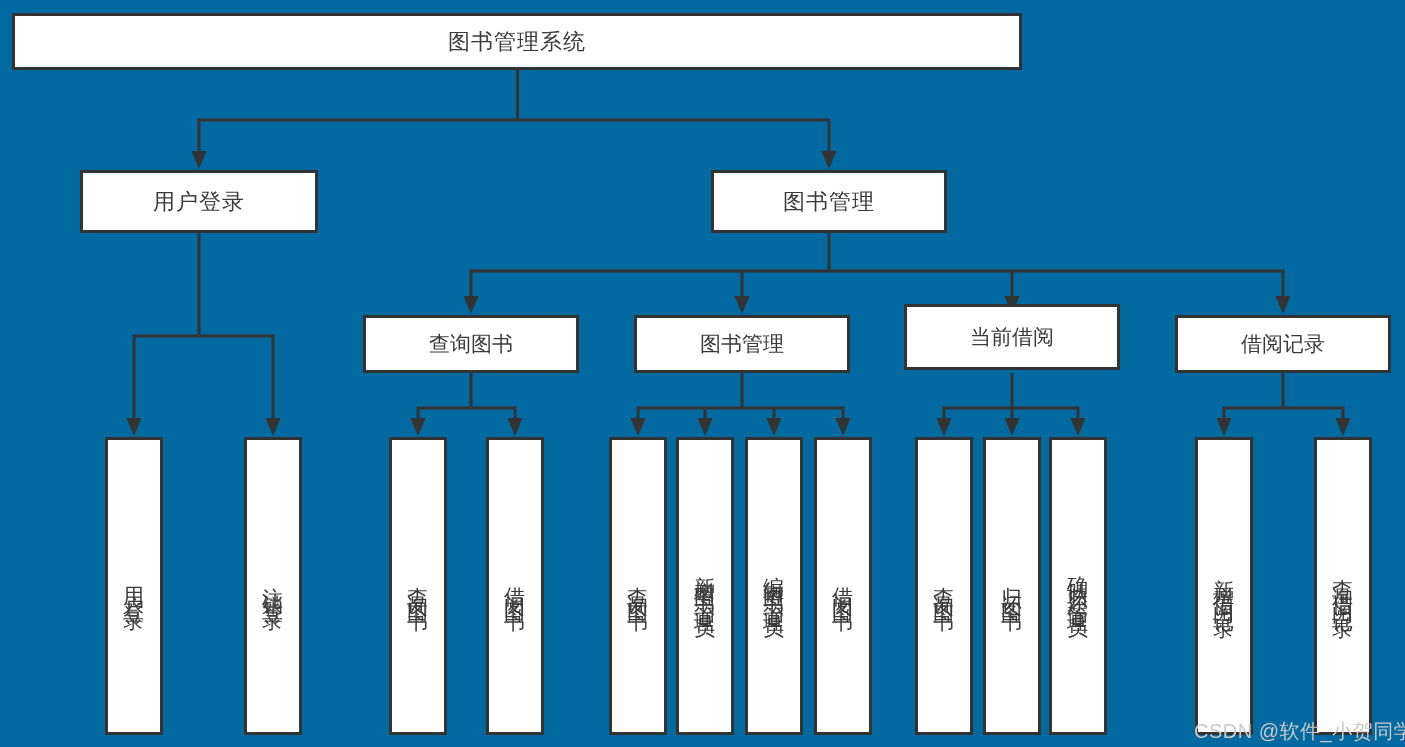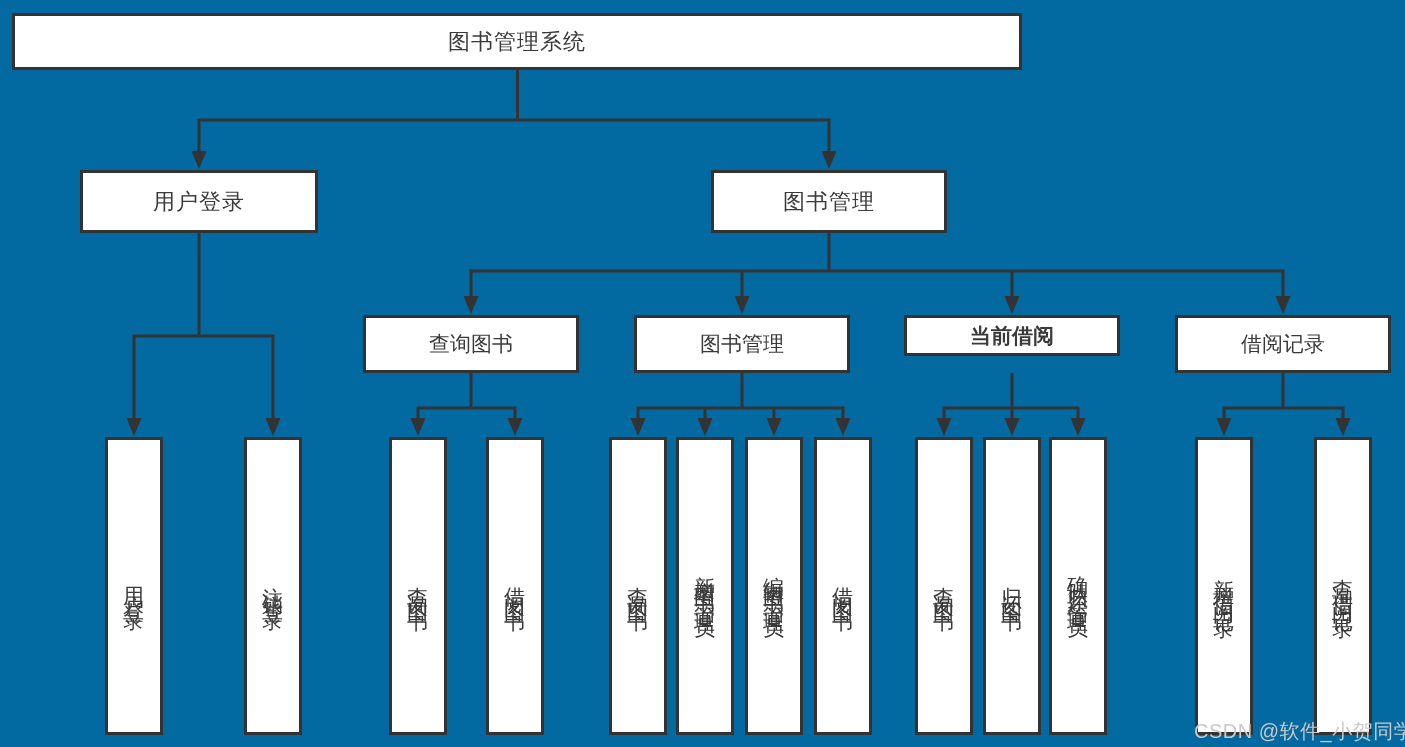--- a/index.html
+++ b/index.html
@@ -104,21 +104,21 @@
     </g>
   </svg>
 
   <div class="node h-label" style="left:12px; top:13px; width:1010px; height:57px;">图书管理系统</div>
 
   <div class="node h-label" style="left:80px; top:170px; width:238px; height:63px;">用户登录</div>
   <div class="node h-label" style="left:711px; top:170px; width:236px; height:63px;">图书管理</div>
 
   <div class="node lvl3" style="left:363px; top:315px; width:216px; height:58px;">查询图书</div>
   <div class="node lvl3" style="left:634px; top:315px; width:216px; height:58px;">图书管理</div>
-  <div class="node lvl3" style="left:904px; top:315px; width:216px; height:41px;font-weight:bold;">当前借阅</div>
+  <div class="node lvl3" style="left:904px; top:304px; width:216px; height:66px;">当前借阅</div>
   <div class="node lvl3" style="left:1175px; top:315px; width:216px; height:58px;">借阅记录</div>
 
   <div class="node leaf" style="left:105px;">
     <span class="vtext">用户登录</span>
   </div>
   <div class="node leaf" style="left:244px;">
     <span class="vtext">注销登录</span>
   </div>
 
   <div class="node leaf" style="left:389px;">

